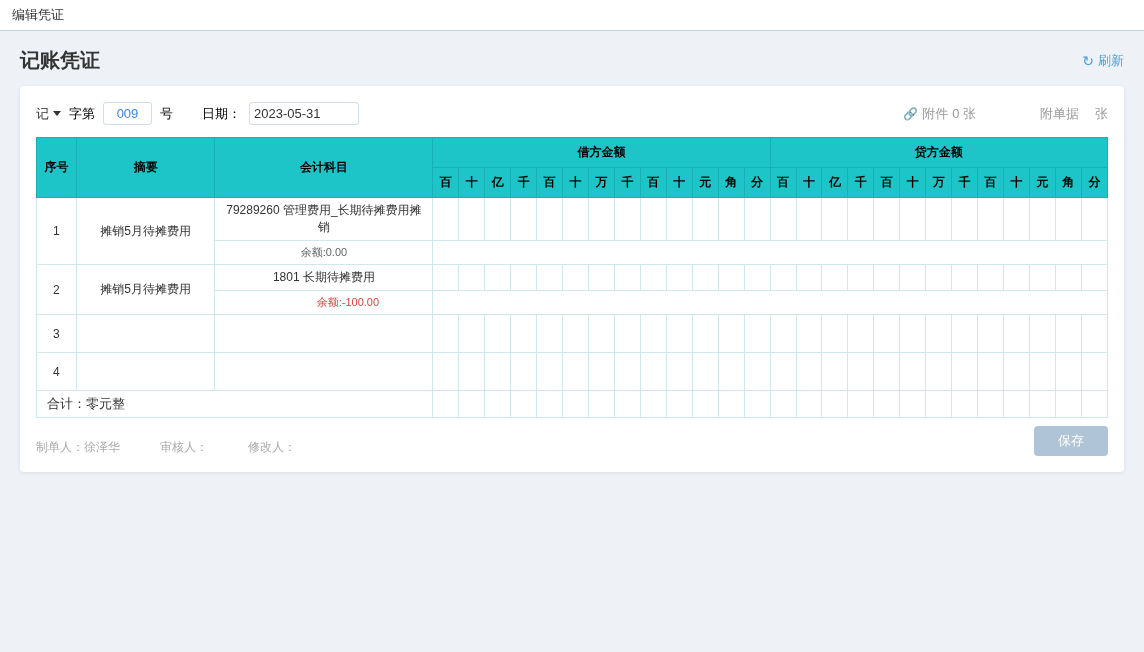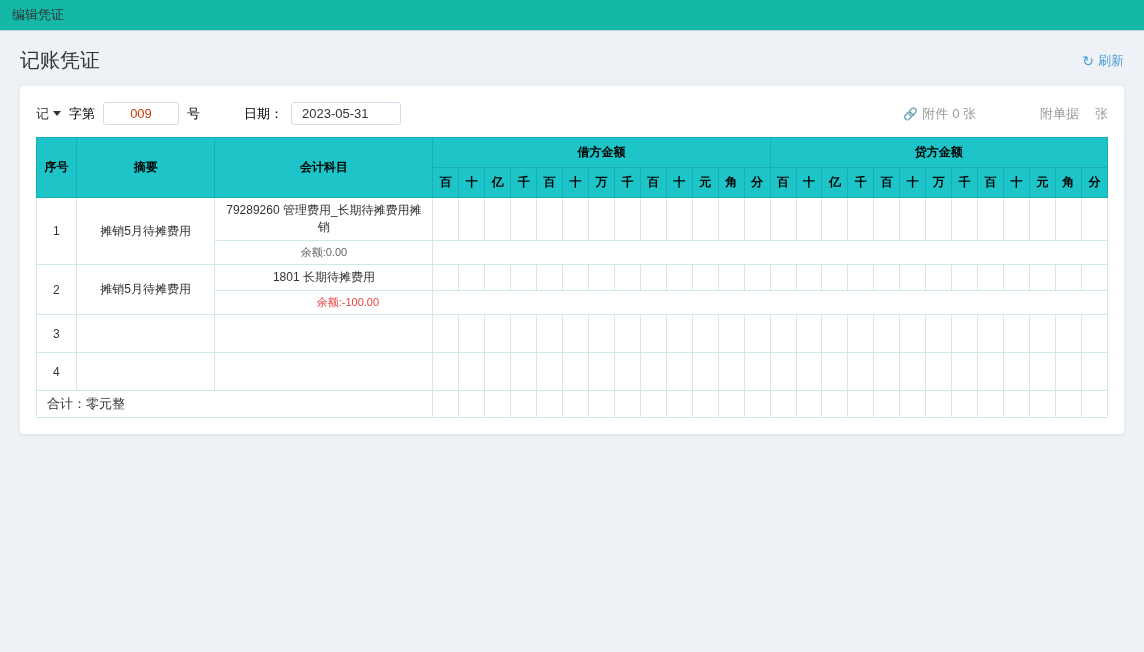--- a/index.html
+++ b/index.html
@@ -6,21 +6,21 @@
     body {
       font-family: "Microsoft YaHei", "PingFang SC", sans-serif;
       font-size: 13px;
       background: #e8eef5;
       width: 1144px;
       height: 652px;
       overflow: hidden;
     }
 
     .title-bar {
-      background: #14b8a6;
+      background: #ffffff;
       padding: 6px 12px;
       font-size: 13px;
       color: #333;
       border-bottom: 1px solid #c0d0e0;
     }
 
     .page-container {
       padding: 16px 20px;
       background: #eef2f7;
       height: calc(652px - 30px);
@@ -29,21 +29,21 @@
 
     .page-header {
       display: flex;
       justify-content: space-between;
       align-items: center;
       margin-bottom: 12px;
     }
 
     .page-title {
       font-size: 20px;
-      font-weight: normal;
+      font-weight: bold;
       color: #333;
     }
 
     .refresh-btn {
       display: flex;
       align-items: center;
       gap: 4px;
       color: #4a9fd5;
       cursor: pointer;
       font-size: 13px;
@@ -80,29 +80,29 @@
       gap: 2px;
       cursor: pointer;
       color: #333;
     }
 
     .meta-input {
       border: 1px solid #d0dce8;
       border-radius: 3px;
       padding: 3px 8px;
       font-size: 13px;
-      color: #c2410c;
-      width: 76px;
+      color: #3b82f6;
+      width: 49px;
       text-align: center;
     }
 
     .date-input {
       border: 1px solid #d0dce8;
       border-radius: 3px;
-      padding: 3px 10px;
+      padding: 3px 4px;
       font-size: 13px;
       color: #333;
       width: 110px;
     }
 
     .meta-right {
       margin-left: auto;
       display: flex;
       align-items: center;
       gap: 16px;
@@ -238,21 +238,21 @@
     <div class="voucher-meta">
       <div class="meta-item">
         <div class="meta-select">
           <span>记</span>
           <span class="chevron-down"></span>
         </div>
       </div>
       <span>字第</span>
       <input class="meta-input" type="text" value="009" style="">
       <span>号</span>
-      <span style="margin-left:36px;">日期：</span>
+      <span style="margin-left:21px;">日期：</span>
       <input class="date-input" type="text" value="2023-05-31" style="">
       <div class="meta-right">
         <div class="attachment-link">
           <span style="font-size:12px;">🔗</span>
           <span>附件</span>
           <span>0 张</span>
         </div>
         <span style="cursor:pointer;margin-left:48px;">附单据</span>
         <span>张</span>
       </div>
@@ -469,14 +469,24 @@
             <td></td>
             <td></td>
             <td></td>
             <td></td>
             <td></td>
           </tr>
         </tbody>
       </table>
     </div>
 
+    <div class="footer-row">
+      <div class="footer-meta">
+        <span>制单人：徐泽华</span>
+        <span>审核人：</span>
+        <span>修改人：</span>
+      </div>
+      <div class="footer-actions">
+        <button class="save-btn">保存</button>
+      </div>
+    </div>
   </div>
 </div>
 
 </body></html>

